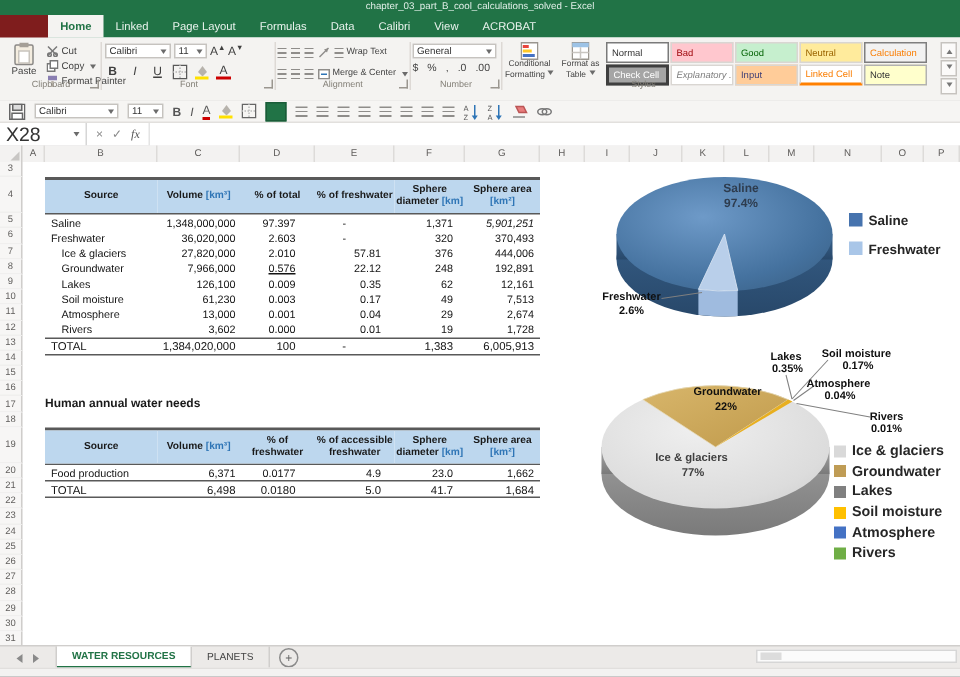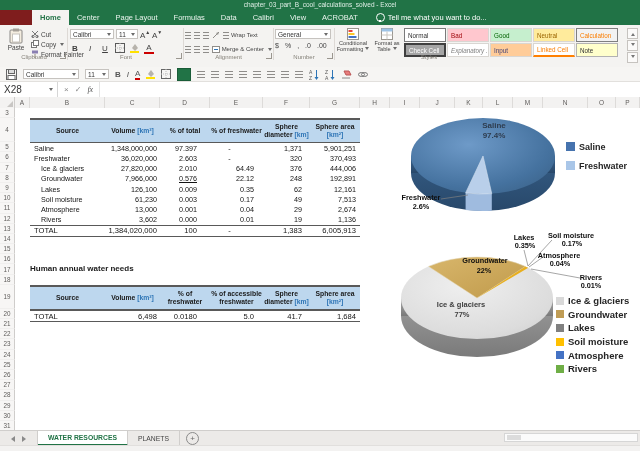--- a/index.html
+++ b/index.html
@@ -53,21 +53,21 @@
 
   
   .toolbar2{position:absolute;left:0;top:67px;width:640px;height:15px;background:#f6f5f3;border-bottom:1px solid #e2e0dd;
             display:flex;align-items:center;gap:6px;padding-left:6px;box-sizing:border-box;}
   .t2ico{display:flex;align-items:center;justify-content:center;font-size:8px;color:#555;}
   .greenbox{width:12px;height:11px;background:#217346;border:1px solid #1a5c38;}
 
   
   .fbar{position:absolute;left:0;top:82px;width:640px;height:15px;background:#fff;border-bottom:1px solid #d6d6d6;display:flex;align-items:center;}
   .namebox{width:58px;height:15px;border-right:1px solid #d6d6d6;display:flex;align-items:center;justify-content:space-between;
-           font-size:10px;color:#333;padding:0 4px;box-sizing:border-box;}
+           font-size:13px;color:#333;padding:0 4px;box-sizing:border-box;}
   .fxgrp{display:flex;align-items:center;gap:6px;padding:0 6px;border-right:1px solid #e4e4e4;height:15px;color:#8a8a8a;font-size:8px;}
   .fx{font-style:italic;font-family:"Liberation Serif",serif;color:#555;}
   .finput{flex:1;height:15px;border:0;outline:0;font-size:7.5px;padding:0 4px;}
 
   
   .colheads{position:absolute;left:0;top:97px;width:640px;height:11px;background:#f3f2f1;border-bottom:1px solid #c9c7c5;display:flex;}
   .corner{width:15px;height:11px;border-right:1px solid #cfcdcb;box-sizing:border-box;position:relative;}
   .corner:after{content:"";position:absolute;right:1px;bottom:1px;width:0;height:0;border-left:6px solid transparent;border-bottom:6px solid #c8c6c4;}
   .ch{height:11px;border-right:1px solid #dddbd9;box-sizing:border-box;font-size:6.5px;color:#5f5d5b;
       display:flex;align-items:center;justify-content:center;}
@@ -129,32 +129,28 @@
 <div class="app">
 
   <div class="titlebar">
     <span class="title">chapter_03_part_B_cool_calculations_solved - Excel</span>
   </div>
 
   <div class="tabrow">
     <div id="ribbonTabs" style="display:flex;">
         <div class="rtab file">File</div>
         <div class="rtab active">Home</div>
-        <div class="rtab">Center</div>
+        <div class="rtab">Linked</div>
         <div class="rtab">Page Layout</div>
         <div class="rtab">Formulas</div>
         <div class="rtab">Data</div>
         <div class="rtab">Calibri</div>
         <div class="rtab">View</div>
         <div class="rtab">ACROBAT</div>
       </div>
-    <div class="tellme">
-      <span class="bulb"></span>
-      <span>Tell me what you want to do...</span>
-    </div>
   </div>
 
   <div class="ribbon">
 
     <div class="grp" style="left:2px;width:64px;">
       <div class="bigbtn" style="position:absolute;left:1px;top:1px;">
         <svg width="14" height="16">
           <rect x="1" y="2" width="12" height="13" rx="1" fill="#f4ede0" stroke="#8a8886"></rect>
           <rect x="4" y="0.5" width="6" height="3" fill="#a59f97"></rect>
           <rect x="3.5" y="6" width="7" height="8" fill="#fff" stroke="#c8c4bd"></rect>
@@ -486,35 +482,35 @@
           <div class="hc" style="width: 50px; height: 22px;">
             <span>Sphere area <span class="unit">[km²]</span></span>
           </div>
         </div>
         <div class="trow main">
           <div class="tc name" style="width: 75px; height: 10.2px;">Saline</div>
           <div class="tc num pr1" style="width: 55px; height: 10.2px;">1,348,000,000</div>
           <div class="tc num pr2" style="width: 50px; height: 10.2px;">97.397</div>
           <div class="tc num dash" style="width: 53px; height: 10.2px;">-</div>
           <div class="tc num pr4" style="width: 47px; height: 10.2px;">1,371</div>
-          <div class="tc num pr5" style="width: 50px; height: 10.2px;">5,901,251</div>
+          <div class="tc num pr5" style="width: 50px; height: 10.2px; font-style: italic;">5,901,251</div>
         </div>
         <div class="trow main">
           <div class="tc name" style="width: 75px; height: 10.2px;">Freshwater</div>
           <div class="tc num pr1" style="width: 55px; height: 10.2px;">36,020,000</div>
           <div class="tc num pr2" style="width: 50px; height: 10.2px;">2.603</div>
           <div class="tc num dash" style="width: 53px; height: 10.2px;">-</div>
           <div class="tc num pr4" style="width: 47px; height: 10.2px;">320</div>
           <div class="tc num pr5" style="width: 50px; height: 10.2px;">370,493</div>
         </div>
         <div class="trow sub">
           <div class="tc name" style="width: 75px; height: 10.2px;">Ice &amp; glaciers</div>
           <div class="tc num pr1" style="width: 55px; height: 10.2px;">27,820,000</div>
           <div class="tc num pr2" style="width: 50px; height: 10.2px;">2.010</div>
-          <div class="tc num pr3" style="width: 53px; height: 10.2px;">64.49</div>
+          <div class="tc num pr3" style="width: 53px; height: 10.2px;">57.81</div>
           <div class="tc num pr4" style="width: 47px; height: 10.2px;">376</div>
           <div class="tc num pr5" style="width: 50px; height: 10.2px;">444,006</div>
         </div>
         <div class="trow sub">
           <div class="tc name" style="width: 75px; height: 10.2px;">Groundwater</div>
           <div class="tc num pr1" style="width: 55px; height: 10.2px;">7,966,000</div>
           <div class="tc num pr2" style="width: 50px; height: 10.2px; text-decoration: underline;">0.576</div>
           <div class="tc num pr3" style="width: 53px; height: 10.2px;">22.12</div>
           <div class="tc num pr4" style="width: 47px; height: 10.2px;">248</div>
           <div class="tc num pr5" style="width: 50px; height: 10.2px;">192,891</div>
@@ -542,21 +538,21 @@
           <div class="tc num pr3" style="width: 53px; height: 10.2px;">0.04</div>
           <div class="tc num pr4" style="width: 47px; height: 10.2px;">29</div>
           <div class="tc num pr5" style="width: 50px; height: 10.2px;">2,674</div>
         </div>
         <div class="trow sub">
           <div class="tc name" style="width: 75px; height: 10.2px;">Rivers</div>
           <div class="tc num pr1" style="width: 55px; height: 10.2px;">3,602</div>
           <div class="tc num pr2" style="width: 50px; height: 10.2px;">0.000</div>
           <div class="tc num pr3" style="width: 53px; height: 10.2px;">0.01</div>
           <div class="tc num pr4" style="width: 47px; height: 10.2px;">19</div>
-          <div class="tc num pr5" style="width: 50px; height: 10.2px;">1,136</div>
+          <div class="tc num pr5" style="width: 50px; height: 10.2px;">1,728</div>
         </div>
         <div class="trow total">
           <div class="tc name" style="width: 75px; height: 10.2px;">TOTAL</div>
           <div class="tc num pr1" style="width: 55px; height: 10.2px;">1,384,020,000</div>
           <div class="tc num pr2" style="width: 50px; height: 10.2px;">100</div>
           <div class="tc num dash" style="width: 53px; height: 10.2px;">-</div>
           <div class="tc num pr4" style="width: 47px; height: 10.2px;">1,383</div>
           <div class="tc num pr5" style="width: 50px; height: 10.2px;">6,005,913</div>
         </div>
       </div>
@@ -574,20 +570,28 @@
           </div>
           <div class="hc" style="width: 53px; height: 22px;">
             <span>% of accessible freshwater</span>
           </div>
           <div class="hc" style="width: 47px; height: 22px;">
             <span>Sphere diameter <span class="unit">[km]</span></span>
           </div>
           <div class="hc" style="width: 50px; height: 22px;">
             <span>Sphere area <span class="unit">[km²]</span></span>
           </div>
+        </div>
+        <div class="trow main">
+          <div class="tc name" style="width: 75px; height: 10.2px;">Food production</div>
+          <div class="tc num pr1" style="width: 55px; height: 10.2px;">6,371</div>
+          <div class="tc num pr2" style="width: 50px; height: 10.2px;">0.0177</div>
+          <div class="tc num pr3" style="width: 53px; height: 10.2px;">4.9</div>
+          <div class="tc num pr4" style="width: 47px; height: 10.2px;">23.0</div>
+          <div class="tc num pr5" style="width: 50px; height: 10.2px;">1,662</div>
         </div>
         <div class="trow total">
           <div class="tc name" style="width: 75px; height: 10.2px;">TOTAL</div>
           <div class="tc num pr1" style="width: 55px; height: 10.2px;">6,498</div>
           <div class="tc num pr2" style="width: 50px; height: 10.2px;">0.0180</div>
           <div class="tc num pr3" style="width: 53px; height: 10.2px;">5.0</div>
           <div class="tc num pr4" style="width: 47px; height: 10.2px;">41.7</div>
           <div class="tc num pr5" style="width: 50px; height: 10.2px;">1,684</div>
         </div>
       </div>

